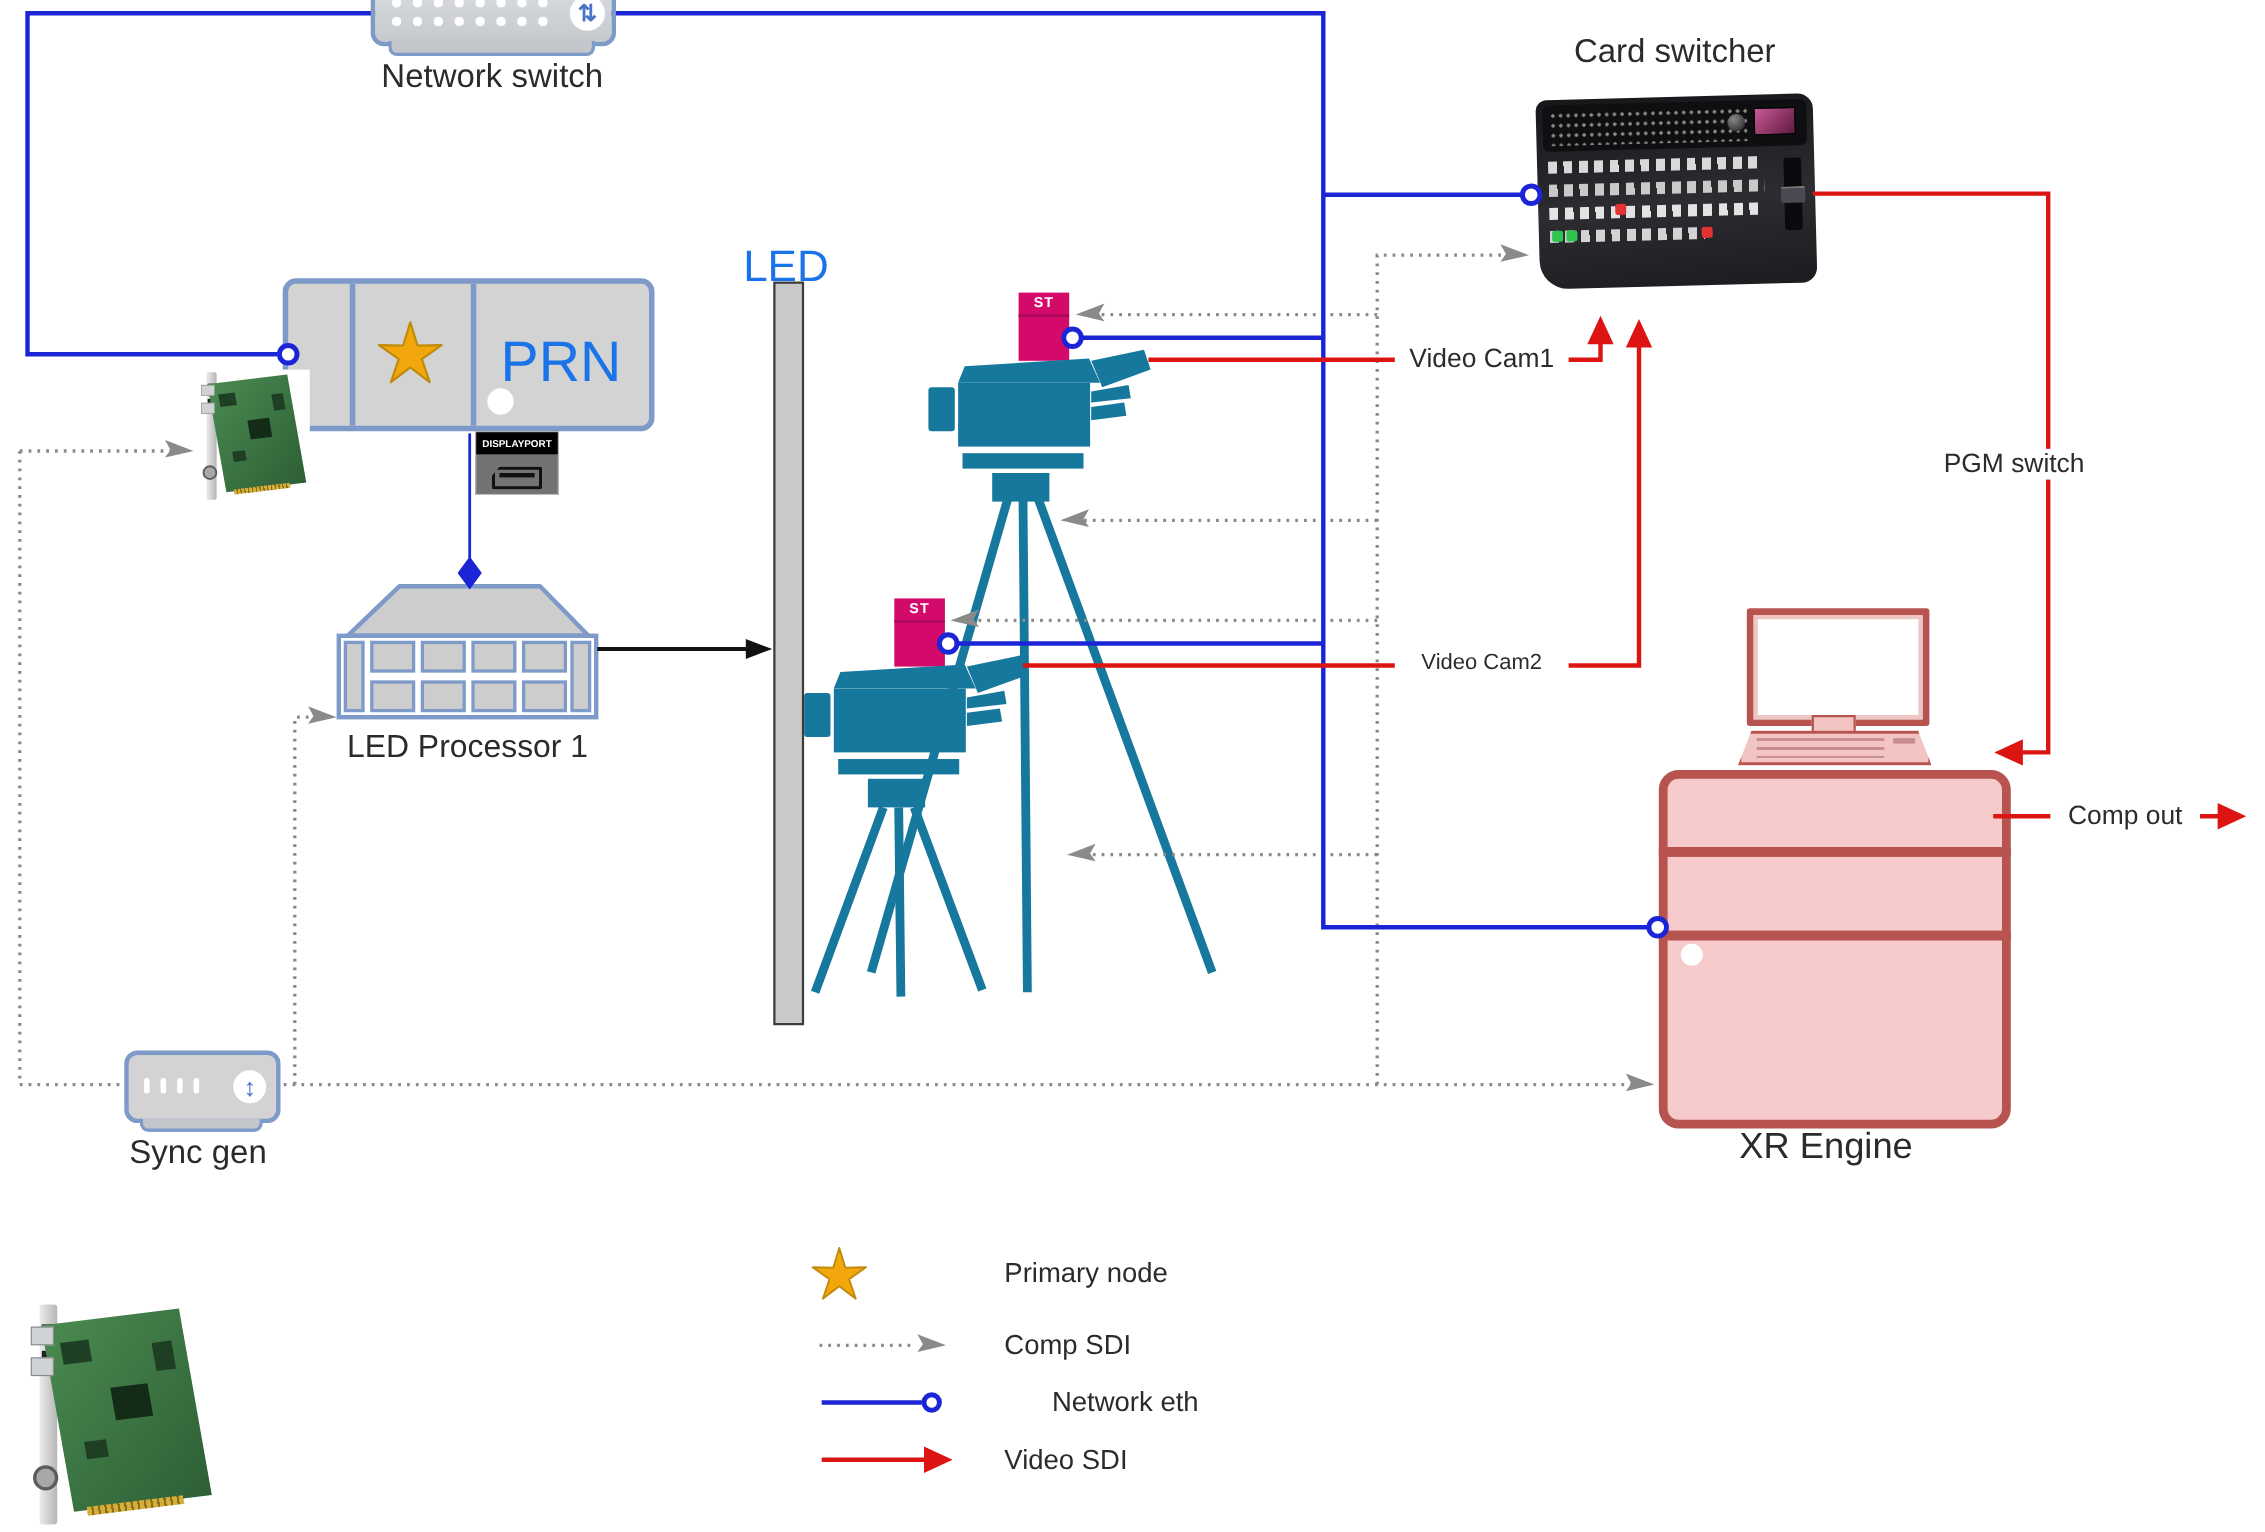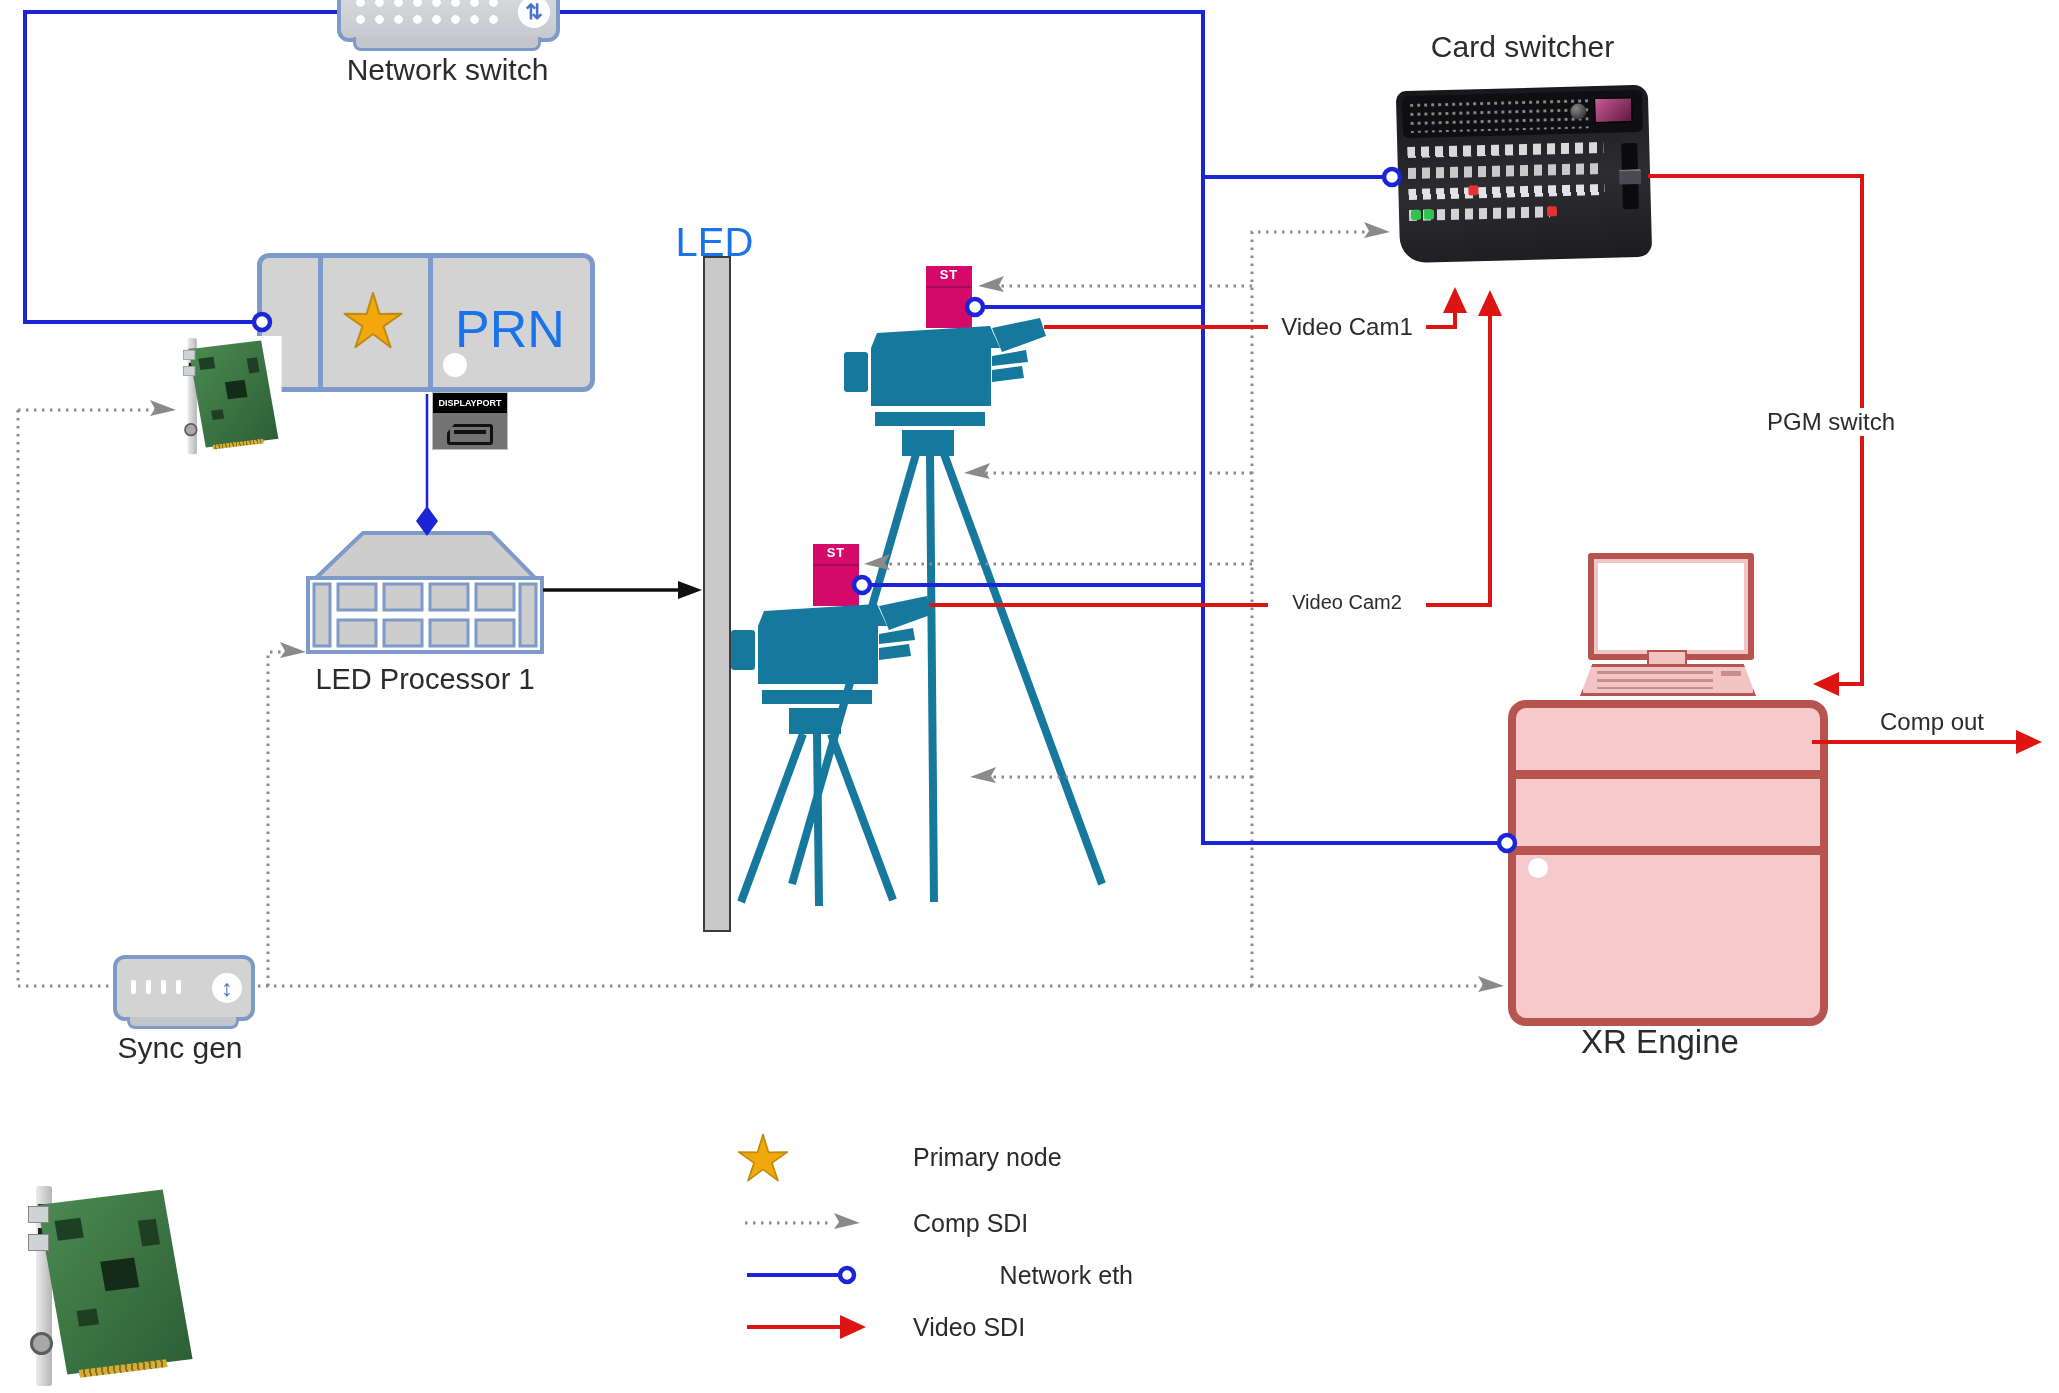--- a/index.html
+++ b/index.html
@@ -347,21 +347,21 @@
   <div class="lbl" style="left:280px;top:663px;width:290px;font-size:29px;">LED Processor 1</div>
   <div class="lbl" style="left:95px;top:1031px;width:170px;font-size:30px;">Sync gen</div>
   <div class="lbl" style="left:1545px;top:1023px;width:230px;font-size:33px;">XR Engine</div>
   <div class="lbl blue-t prn-lbl">PRN</div>
   <div class="lbl st-lbl" style="left:926px;top:268px;">ST</div>
   <div class="lbl st-lbl" style="left:813px;top:546px;">ST</div>
 
   <div class="lbl online" style="left:1268px;top:313px;width:150px;font-size:24px;">Video Cam1</div>
   <div class="lbl online" style="left:1268px;top:591px;width:150px;font-size:20px;">Video Cam2</div>
   <div class="lbl online" style="left:1752px;top:408px;width:150px;font-size:24px;">PGM switch</div>
-  <div class="lbl online" style="left:1864px;top:708px;width:128px;font-size:24px;">Comp out</div>
+  <div class="lbl online" style="left:1864px;top:728px;width:128px;font-size:24px;">Comp out</div>
 
 
   <div class="lbl" style="left:913px;top:1143px;width:220px;font-size:25px;text-align:left;">Primary node</div>
   <div class="lbl" style="left:913px;top:1209px;width:220px;font-size:25px;text-align:left;">Comp SDI</div>
-  <div class="lbl" style="left:913px;top:1261px;width:220px;font-size:25px;text-align:right;">Network eth</div>
+  <div class="lbl" style="left:913px;top:1261px;width:220px;font-size:25px;text-align:center;">Network eth</div>
   <div class="lbl" style="left:913px;top:1313px;width:220px;font-size:25px;text-align:left;">Video SDI</div>
 
 </div>
 
 </body></html>

